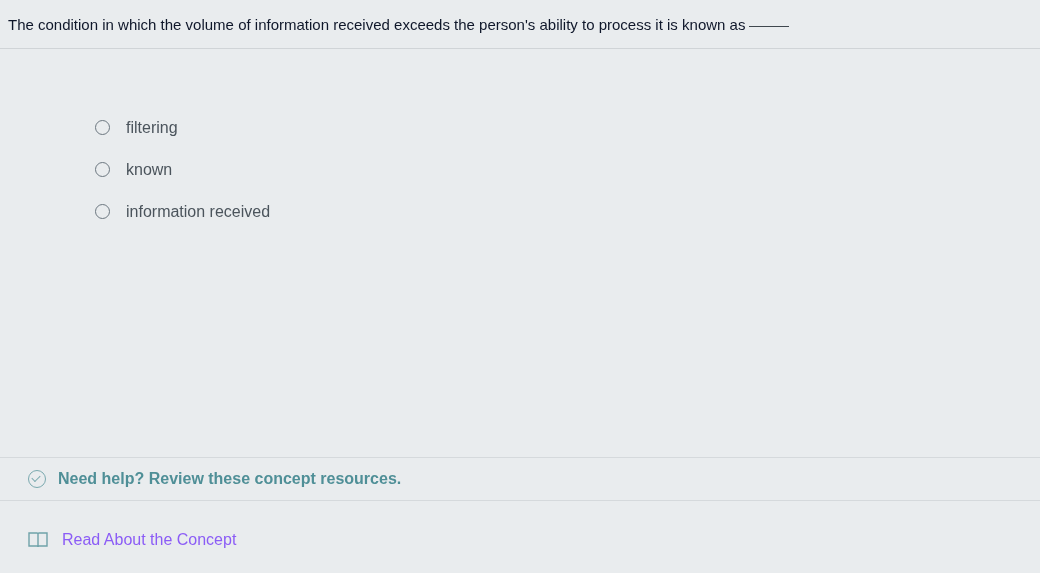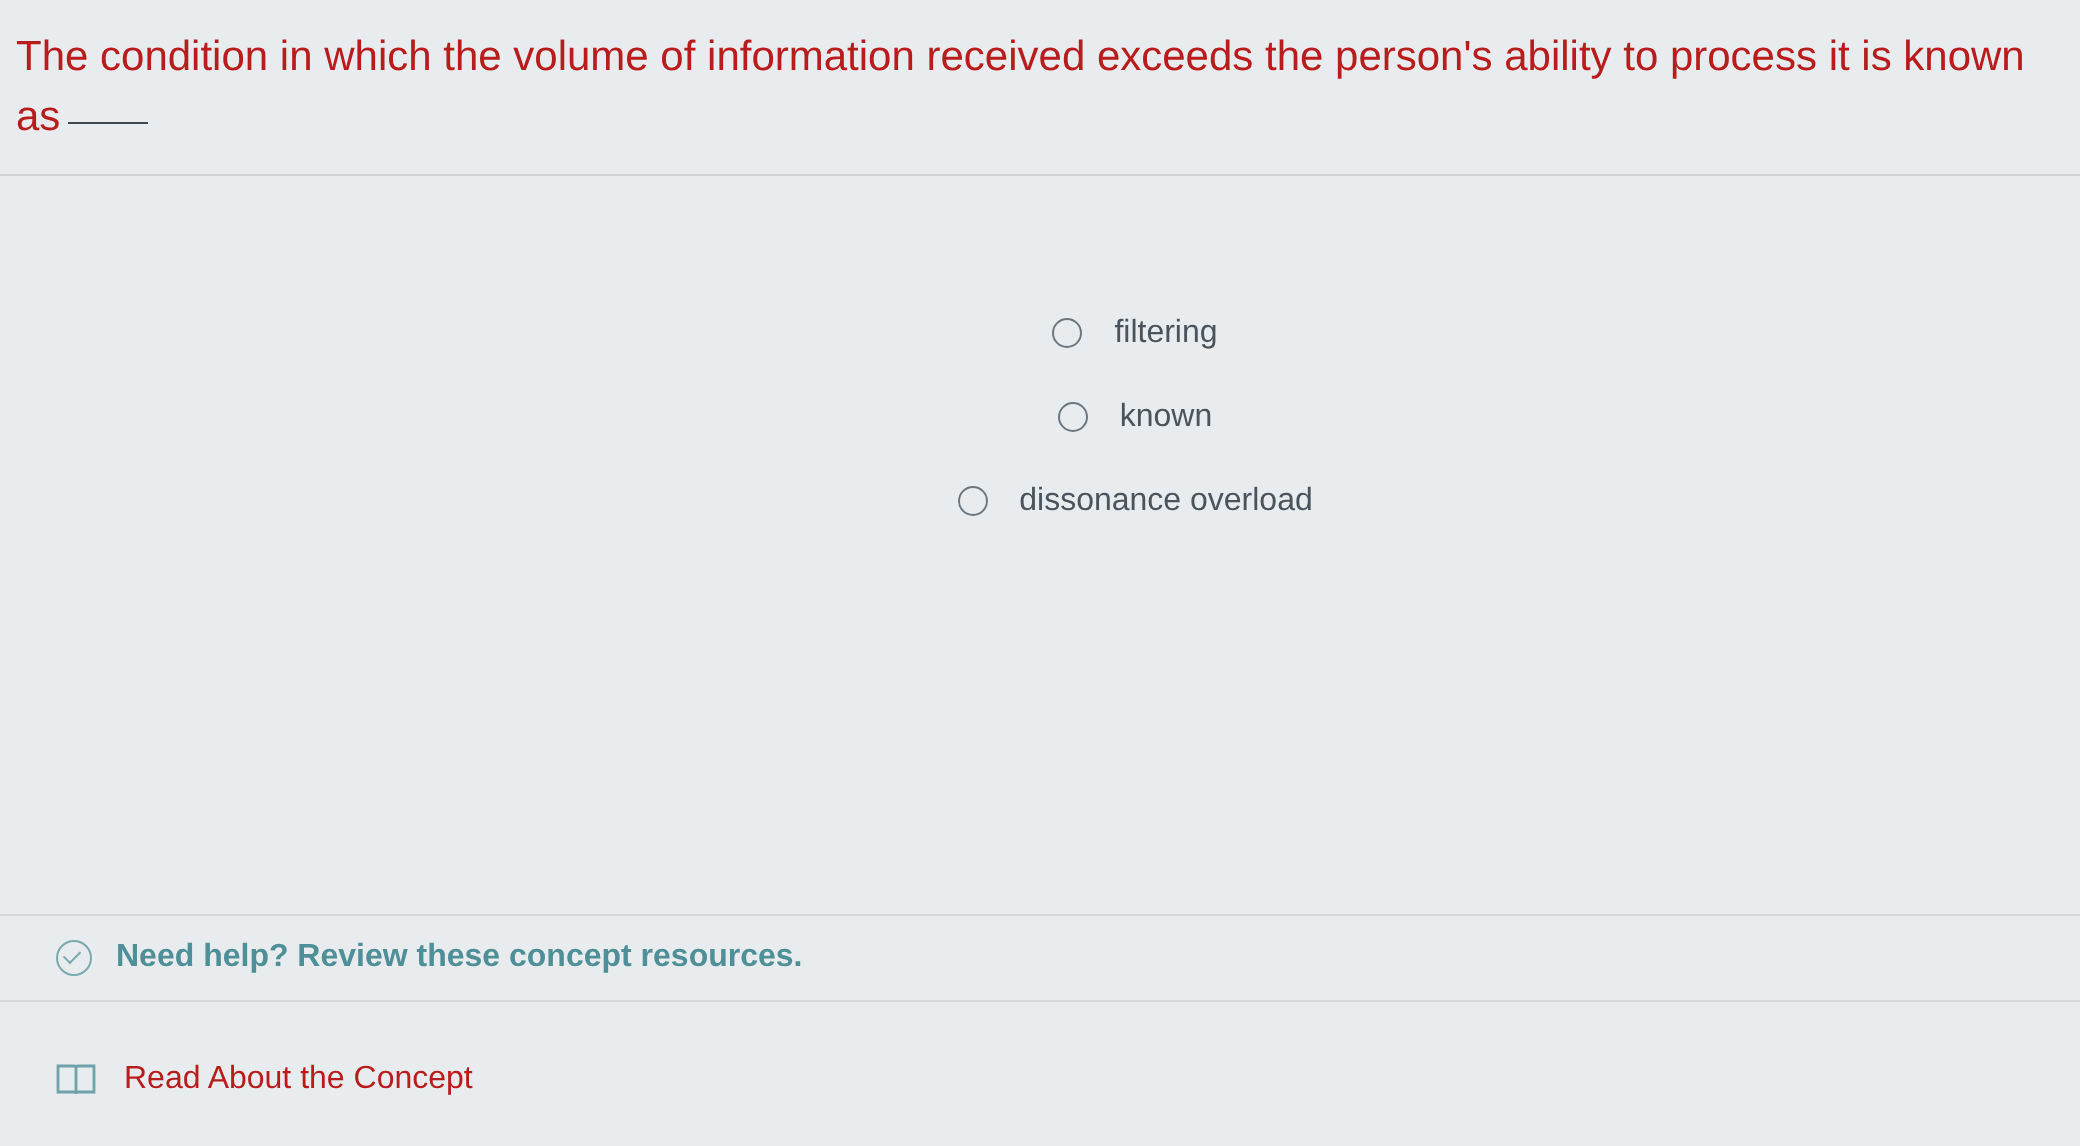--- a/index.html
+++ b/index.html
@@ -6,44 +6,43 @@
   html, body { width: 1040px; height: 573px; }
   body {
     font-family: "Helvetica Neue", Arial, sans-serif;
     background: #e9ecee;
     color: #4a5259;
     overflow: hidden;
     position: relative;
   }
   .question-text {
     padding: 14px 10px 12px 8px;
-    font-size: 21px;
+    font-size: 15px;
     line-height: 1.45;
-    color: #b91c1c;
+    color: #0f172a;
     border-bottom: 1px solid #d0d4d7;
     font-weight: 400;
   }
   .blank {
     display: inline-block;
     border-bottom: 1.5px solid #3f474e;
     width: 40px;
     vertical-align: baseline;
     position: relative;
     top: -3px;
     margin-left: 4px;
   }
   .options {
     padding: 70px 0 0 95px;
   }
   .option {
     display: flex;
     align-items: center;
     margin-bottom: 24px;
     cursor: pointer;
-    justify-content: center;
   }
   .radio {
     width: 15px;
     height: 15px;
     border: 1.8px solid #6c7780;
     border-radius: 50%;
     margin-right: 16px;
     flex-shrink: 0;
     background: transparent;
   }
@@ -98,21 +97,21 @@
     align-items: center;
   }
   .book-icon {
     width: 20px;
     height: 16px;
     margin-right: 14px;
     flex-shrink: 0;
   }
   .read-text {
     font-size: 16px;
-    color: #b91c1c;
+    color: #8b5cf6;
     font-weight: 400;
   }
 </style>
 </head>
 <body>
 
 <div class="question-text">
   <span>The condition in which the volume of information received exceeds the person's ability to process it is known as</span><span class="blank"></span>
 </div>
 
@@ -120,21 +119,21 @@
   <div class="option">
     <span class="radio"></span>
     <span class="option-label">filtering</span>
   </div>
   <div class="option">
     <span class="radio"></span>
     <span class="option-label">known</span>
   </div>
   <div class="option">
     <span class="radio"></span>
-    <span class="option-label">dissonance overload</span>
+    <span class="option-label">information received</span>
   </div>
 </div>
 
 <div class="help-section">
   <span class="help-icon"></span>
   <span class="help-text">Need help? Review these concept resources.</span>
 </div>
 
 <div class="read-section">
   <span class="book-icon">

